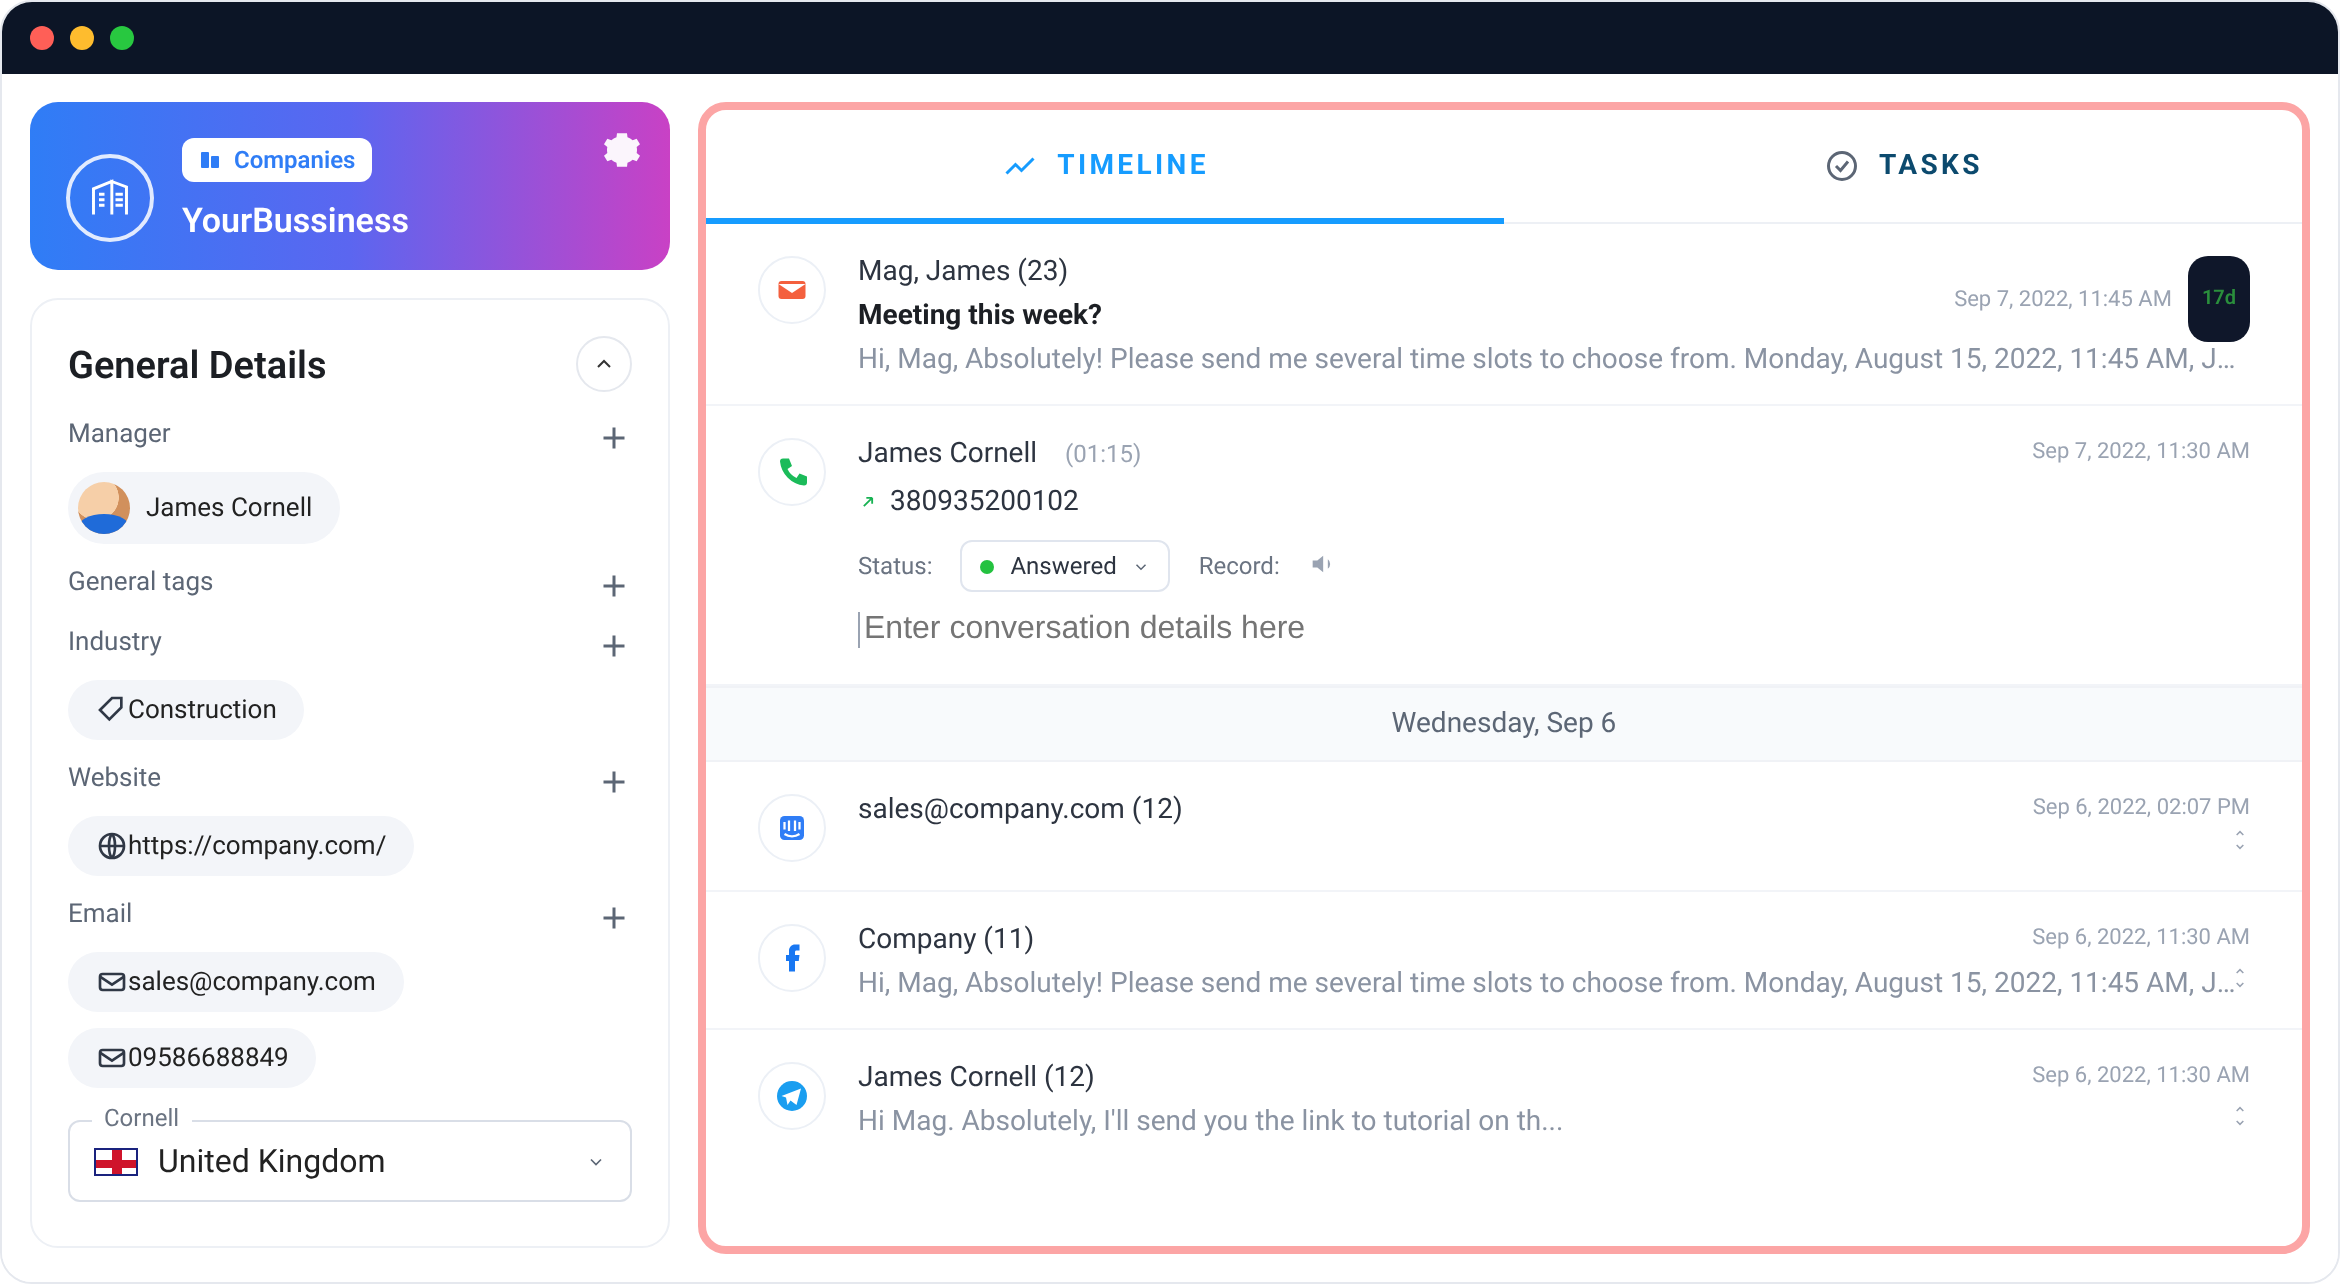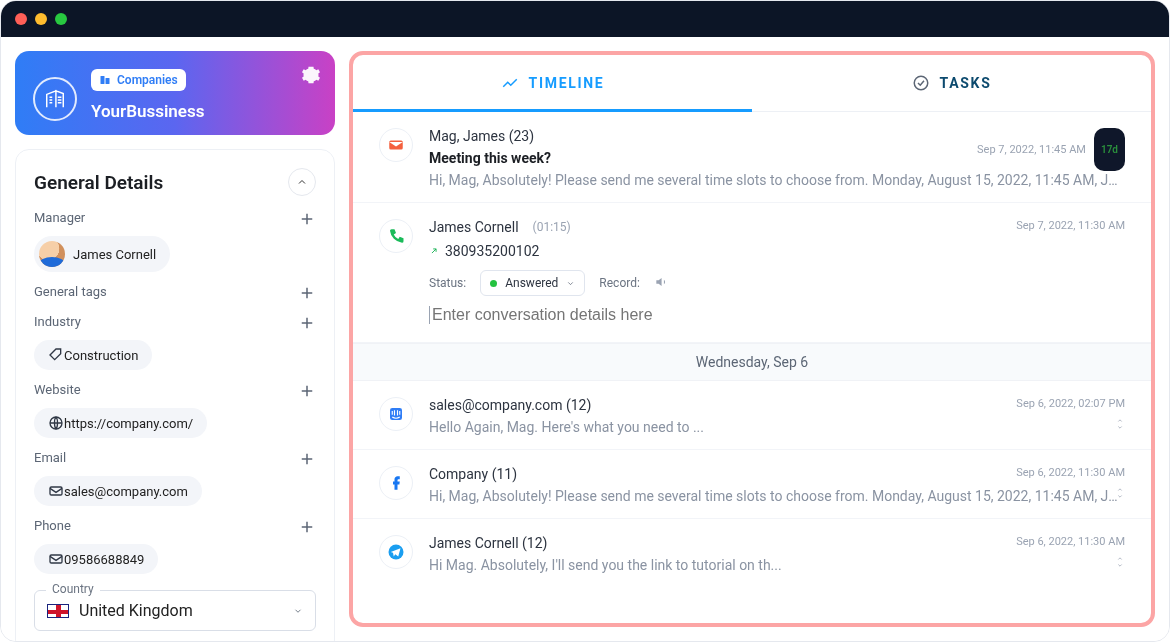--- a/index.html
+++ b/index.html
@@ -196,36 +196,30 @@
             </svg>
         </div>
         <div class="gray-chip mail">
           <svg viewBox="0 0 24 24">
               <rect x="3" y="6" width="18" height="12" rx="2"></rect>
               <path d="M3 8l9 6 9-6"></path>
             </svg>
           <span>sales@company.com</span>
         </div>
 
-        <div class="field-label-row">
-          <span class="field-label">Phone</span>
-          <svg class="plus" viewBox="0 0 24 24">
-              <path d="M12 5v14M5 12h14"></path>
-            </svg>
-        </div>
         <div class="gray-chip phonei">
           <svg viewBox="0 0 24 24">
               <rect x="3" y="6" width="18" height="12" rx="2"></rect>
               <path d="M3 8l9 6 9-6"></path>
             </svg>
           <span>09586688849</span>
         </div>
 
         <div class="country-field">
-          <span class="country-legend">Country</span>
+          <span class="country-legend">Cornell</span>
           <div class="country-box">
             <span class="flag"></span>
             <span>United Kingdom</span>
             <svg class="country-chev" viewBox="0 0 24 24">
                 <polyline points="6 9 12 15 18 9"></polyline>
               </svg>
           </div>
         </div>
 
       </div>
@@ -314,21 +308,20 @@
           <div class="icon-wrap">
               <svg class="icon-intercom" viewBox="0 0 24 24">
                 <rect x="4" y="4" width="16" height="16" rx="3"></rect>
                 <path d="M7 8v5M10 7v7M14 7v7M17 8v5M7 16c3 2 7 2 10 0" stroke="#fff" stroke-width="1.5" fill="none"></path>
               </svg>
             </div>
           <div class="body">
             <div class="row1">
                 <span class="author">sales@company.com (12)</span>
               </div>
-            <div class="preview">Hello Again, Mag. Here's what you need to ...</div>
           </div>
           <div class="time-row">
               <span>Sep 6, 2022, 02:07 PM</span>
             </div>
           <svg class="expand" viewBox="0 0 24 24">
               <polyline points="8 6 12 2 16 6"></polyline>
               <polyline points="8 18 12 22 16 18"></polyline>
             </svg>
         </div>
 

